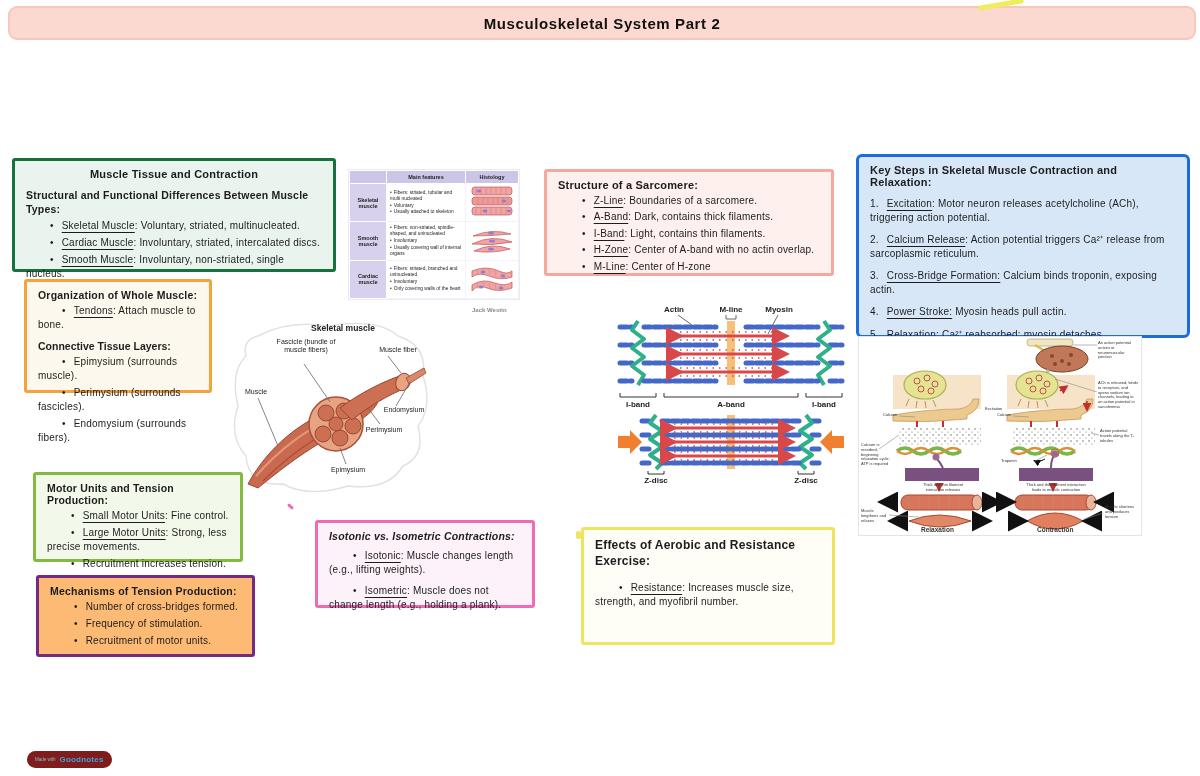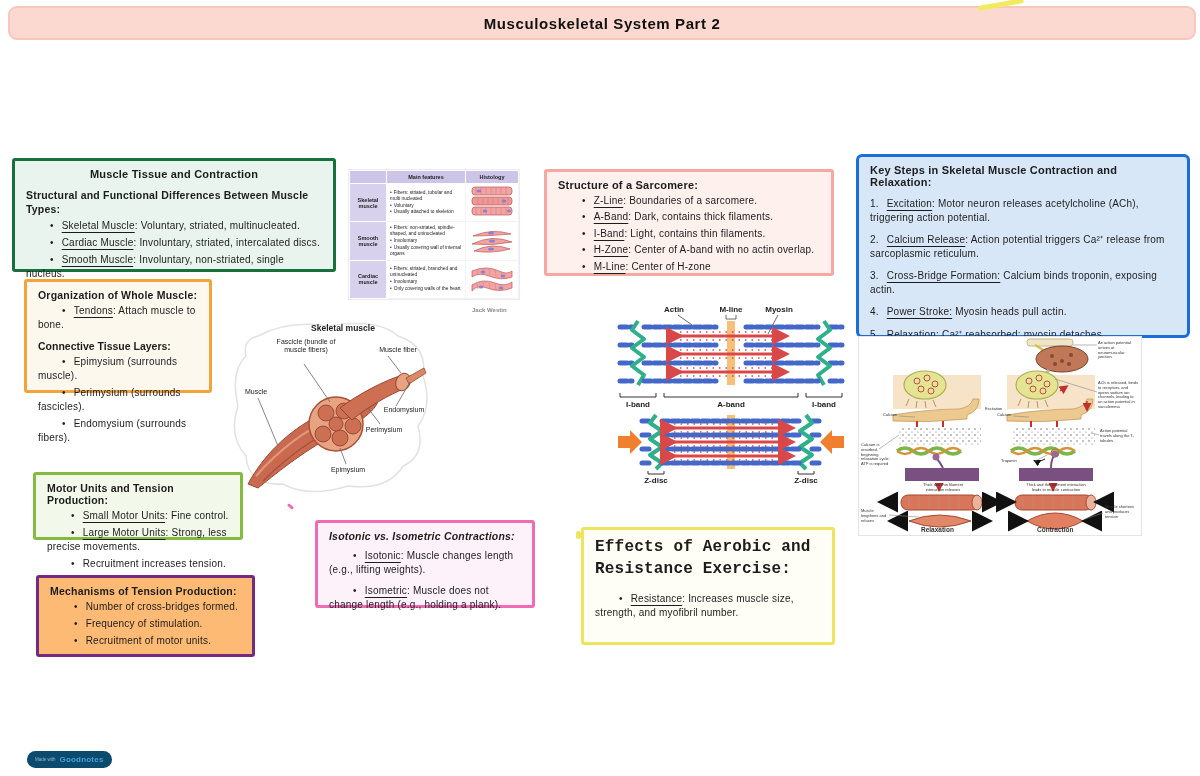--- a/index.html
+++ b/index.html
@@ -29,29 +29,29 @@
   #box-muscle-tissue .bt{font-size:11px;text-align:center;}
   #box-muscle-tissue .sub{margin-top:8px;font-weight:bold;font-size:10.5px;letter-spacing:.2px;line-height:1.35;}
   #box-organization{left:24px;top:279px;width:188px;height:114px;border:3px solid #f2a33c;background:#fdf8ee;font-size:10px;}
   #box-organization .bt{font-size:10.5px;}
   #box-organization .sub{margin-top:8px;font-weight:bold;font-size:10.5px;}
   #box-sarcomere{left:544px;top:169px;width:290px;height:107px;border:3px solid #f5a8a0;background:#fdf0ed;font-size:10px;}
   #box-sarcomere .bt{font-size:11px;}
   #box-sarcomere .bul{margin:2.5px 0;}
   #box-keysteps{left:856px;top:154px;width:334px;height:184px;border:3px solid #1b6ed9;background:#d8e7f7;font-size:10px;border-radius:6px;}
   #box-keysteps .bt{font-size:11px;}
-  #box-motor{left:33px;top:472px;width:210px;height:68px;border:3px solid #83bb40;background:#f2f8ea;font-size:10px;}
+  #box-motor{left:33px;top:472px;width:210px;height:90px;border:3px solid #83bb40;background:#f2f8ea;font-size:10px;}
   #box-motor .bt{font-size:10.5px;}
   #box-tension{left:36px;top:575px;width:219px;height:82px;border:3px solid #722b80;background:#fdba74;font-size:10px;}
   #box-tension .bt{font-size:10.5px;}
   #box-isotonic{left:315px;top:520px;width:220px;height:88px;border:3px solid #ef6cb5;background:#fdf2f9;font-size:10px;}
   #box-isotonic .bt{font-size:10.5px;font-style:italic;}
   #box-isotonic .bul{margin:7px 0;}
   #box-exercise{left:581px;top:527px;width:254px;height:118px;border:3px solid #eee45f;background:#fffef6;font-size:10px;}
-  #box-exercise .bt{font-size:16px;line-height:1.35;font-family:Liberation Mono, monospace;}
+  #box-exercise .bt{font-size:12px;line-height:1.35;}
   #box-exercise .bul{margin:4px 0;}
   #box-exercise .gap{height:8px;}
 
   
   #muscle-table{position:absolute;left:348px;top:169px;width:170px;background:#fff;border:1px solid #eceaf4;font-size:5px;}
   #muscle-table table{border-collapse:collapse;width:100%;}
   #muscle-table th{background:#cdc5e8;font-size:5.5px;padding:3px 2px;border:1px solid #fff;}
   #muscle-table td.lbl{background:#d8d1ee;font-weight:bold;font-size:5.5px;text-align:center;width:30px;border:1px solid #fff;}
   #muscle-table td{vertical-align:middle;border:1px solid #f3f1f9;padding:2px 3px;}
   #muscle-table .tf{margin:1px 0;text-indent:0;line-height:1.25;font-size:4.8px;}
@@ -61,21 +61,21 @@
 
   
   .diag{position:absolute;}
   .dlabel{position:absolute;font-size:7px;color:#222;line-height:1.1;text-align:center;}
   .dlabel.bold{font-weight:bold;font-size:8.5px;}
   .tiny{font-size:4px;color:#333;line-height:1.2;text-align:left;}
   #physio-diagram{border:1px solid #e4e4e4;background:#fff;}
   .cap{position:absolute;font-weight:bold;font-size:6.5px;color:#333;}
 
   
-  .badge{position:absolute;left:27px;top:751px;height:17px;padding:0 8px;background:#0c4a6e;border-radius:9px;
+  .badge{position:absolute;left:27px;top:751px;height:17px;padding:0 8px;background:#7f1d1d;border-radius:9px;
          display:flex;align-items:center;gap:4px;}
   .badge .mw{font-size:4.5px;color:#8fb9cf;}
   .badge .gn{font-size:8px;font-weight:bold;color:#41a0d6;letter-spacing:.2px;}
 </style>
 </head>
 <body>
 
 <div id="page">
 
   <div class="banner">

